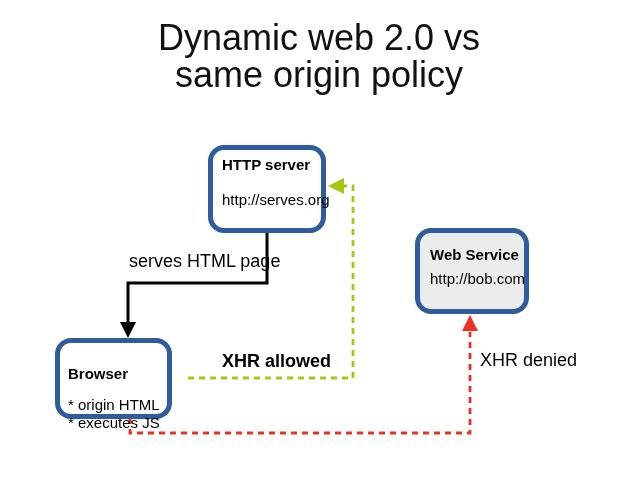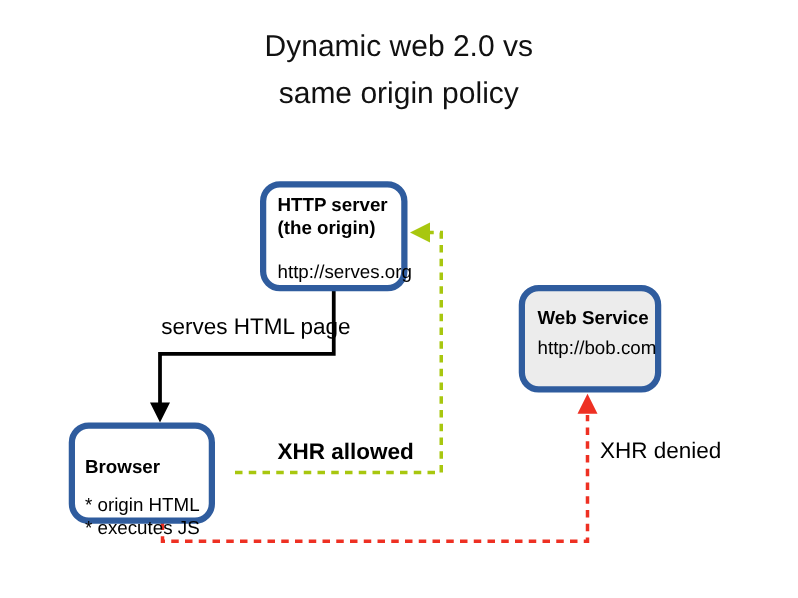--- a/index.html
+++ b/index.html
@@ -11,21 +11,21 @@
     overflow: hidden;
     font-family: "Liberation Sans", "DejaVu Sans", sans-serif;
     color: #000000;
   }
   .title {
     position: absolute;
     top: 19px;
     left: 0;
     width: 100%;
     text-align: center;
-    font-size: 24px;
+    font-size: 36px;
     line-height: 37px;
     font-weight: 400;
     color: #111111;
   }
   svg.connectors {
     position: absolute;
     left: 0; top: 0;
     width: 638px; height: 478px;
   }
   .node {
@@ -85,21 +85,20 @@
       <polygon points="344,178 344,194 328,186" fill="#a8c70f"></polygon>
     </g>
     <g>
       <polyline points="130,418 130,433 470,433 470,332" fill="none" stroke-width="2.8" stroke-dasharray="6 5" stroke="#ee3023"></polyline>
       <polygon points="462,331 478,331 470,315" fill="#ee3023"></polygon>
     </g>
   </svg>
 
   <div class="node node-http-server" style="border-color: rgb(47, 92, 158); background-color: rgb(255, 255, 255);">
     <p class="bold">HTTP server</p>
-    <p class="bold">(the origin)</p>
     <p class="url">http://serves.org</p>
   </div>
 
   <div class="node node-web-service" style="border-color: rgb(47, 92, 158); background-color: rgb(236, 236, 236);">
     <p class="bold">Web Service</p>
     <p class="url">http://bob.com</p>
   </div>
 
   <div class="node node-browser" style="border-color: rgb(47, 92, 158); background-color: rgb(255, 255, 255);">
     <p class="bold">Browser</p>

